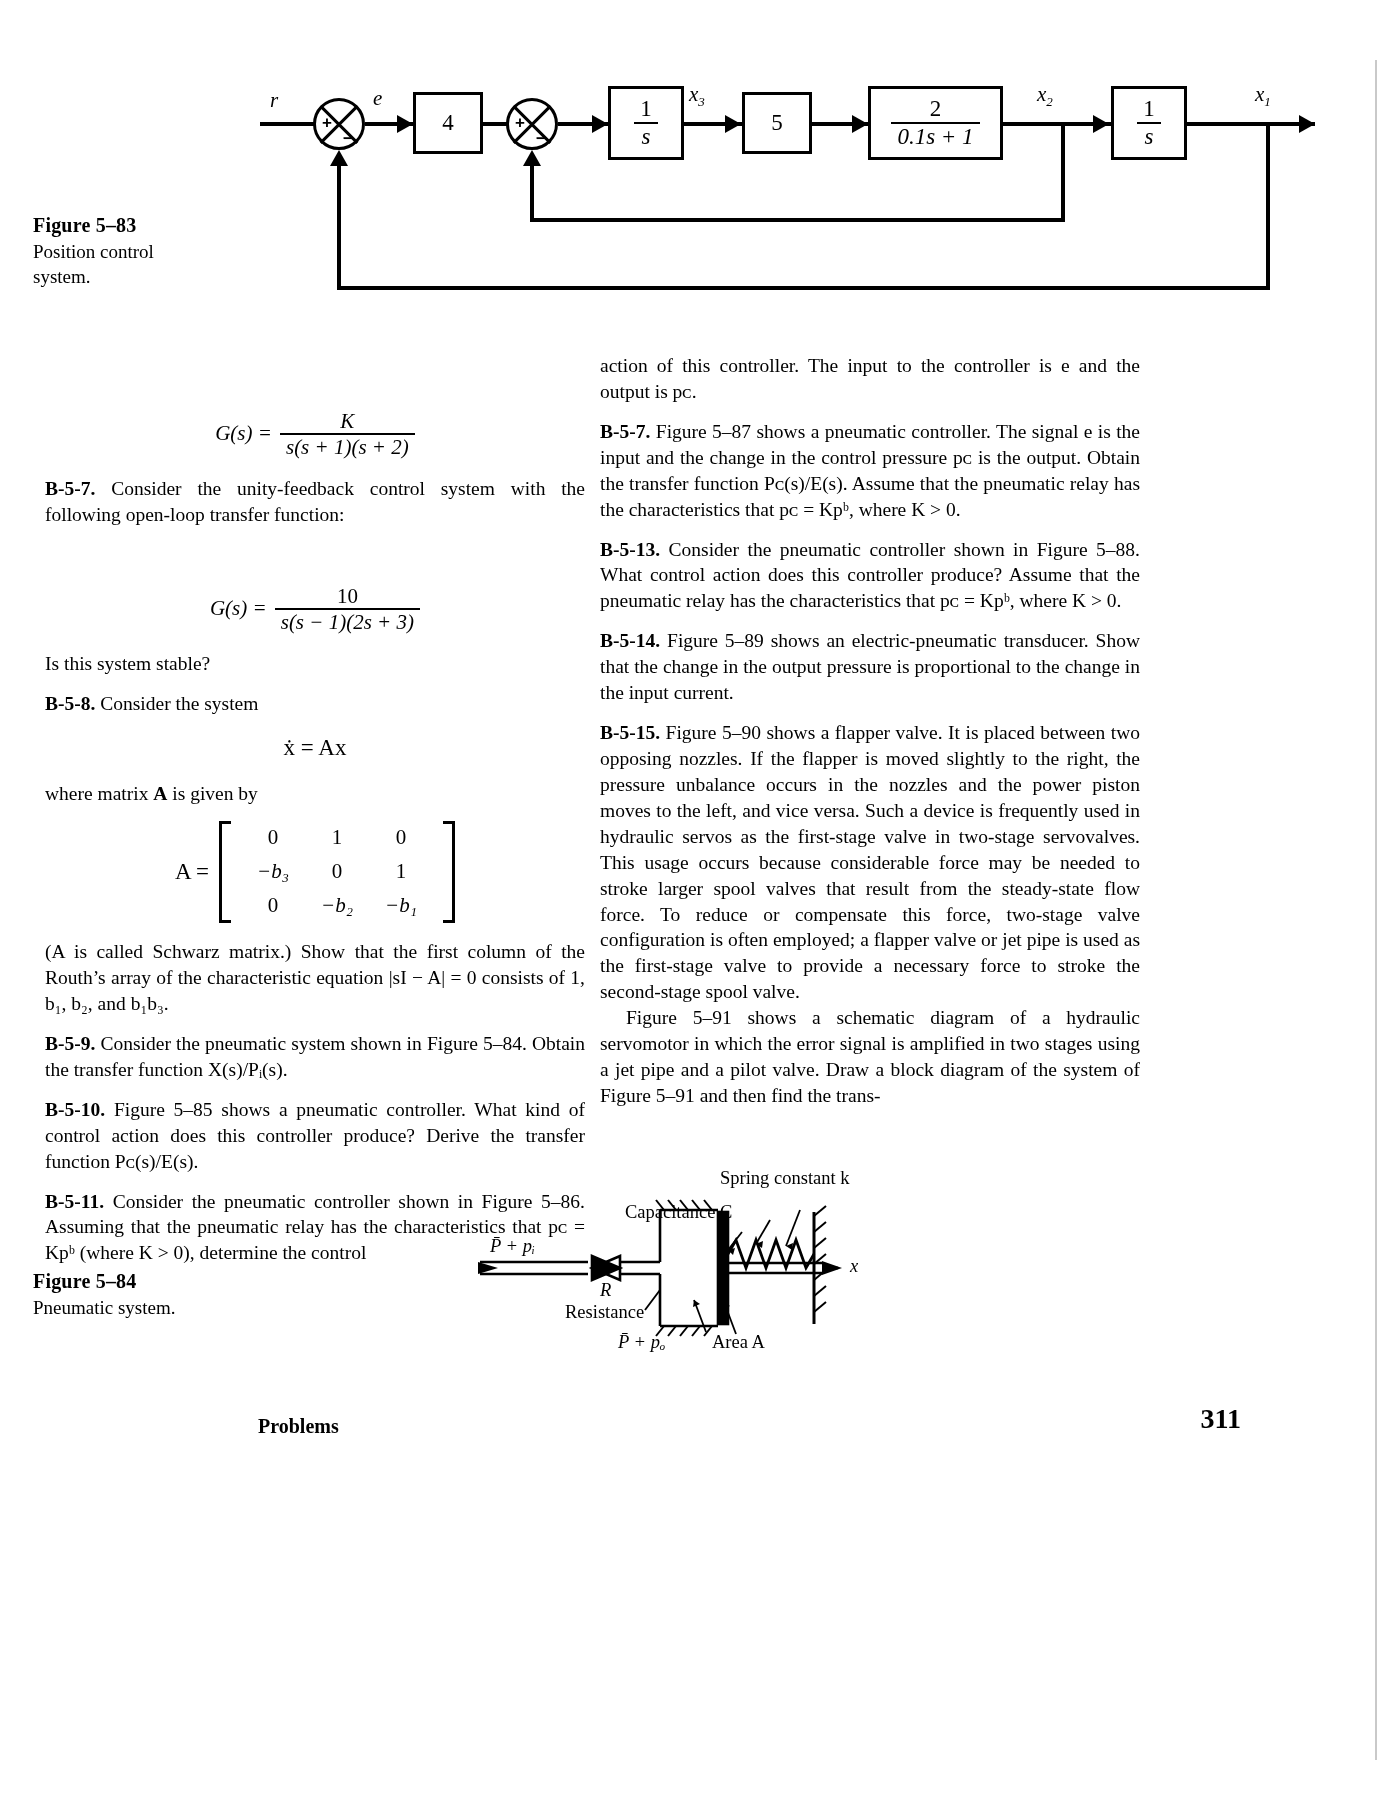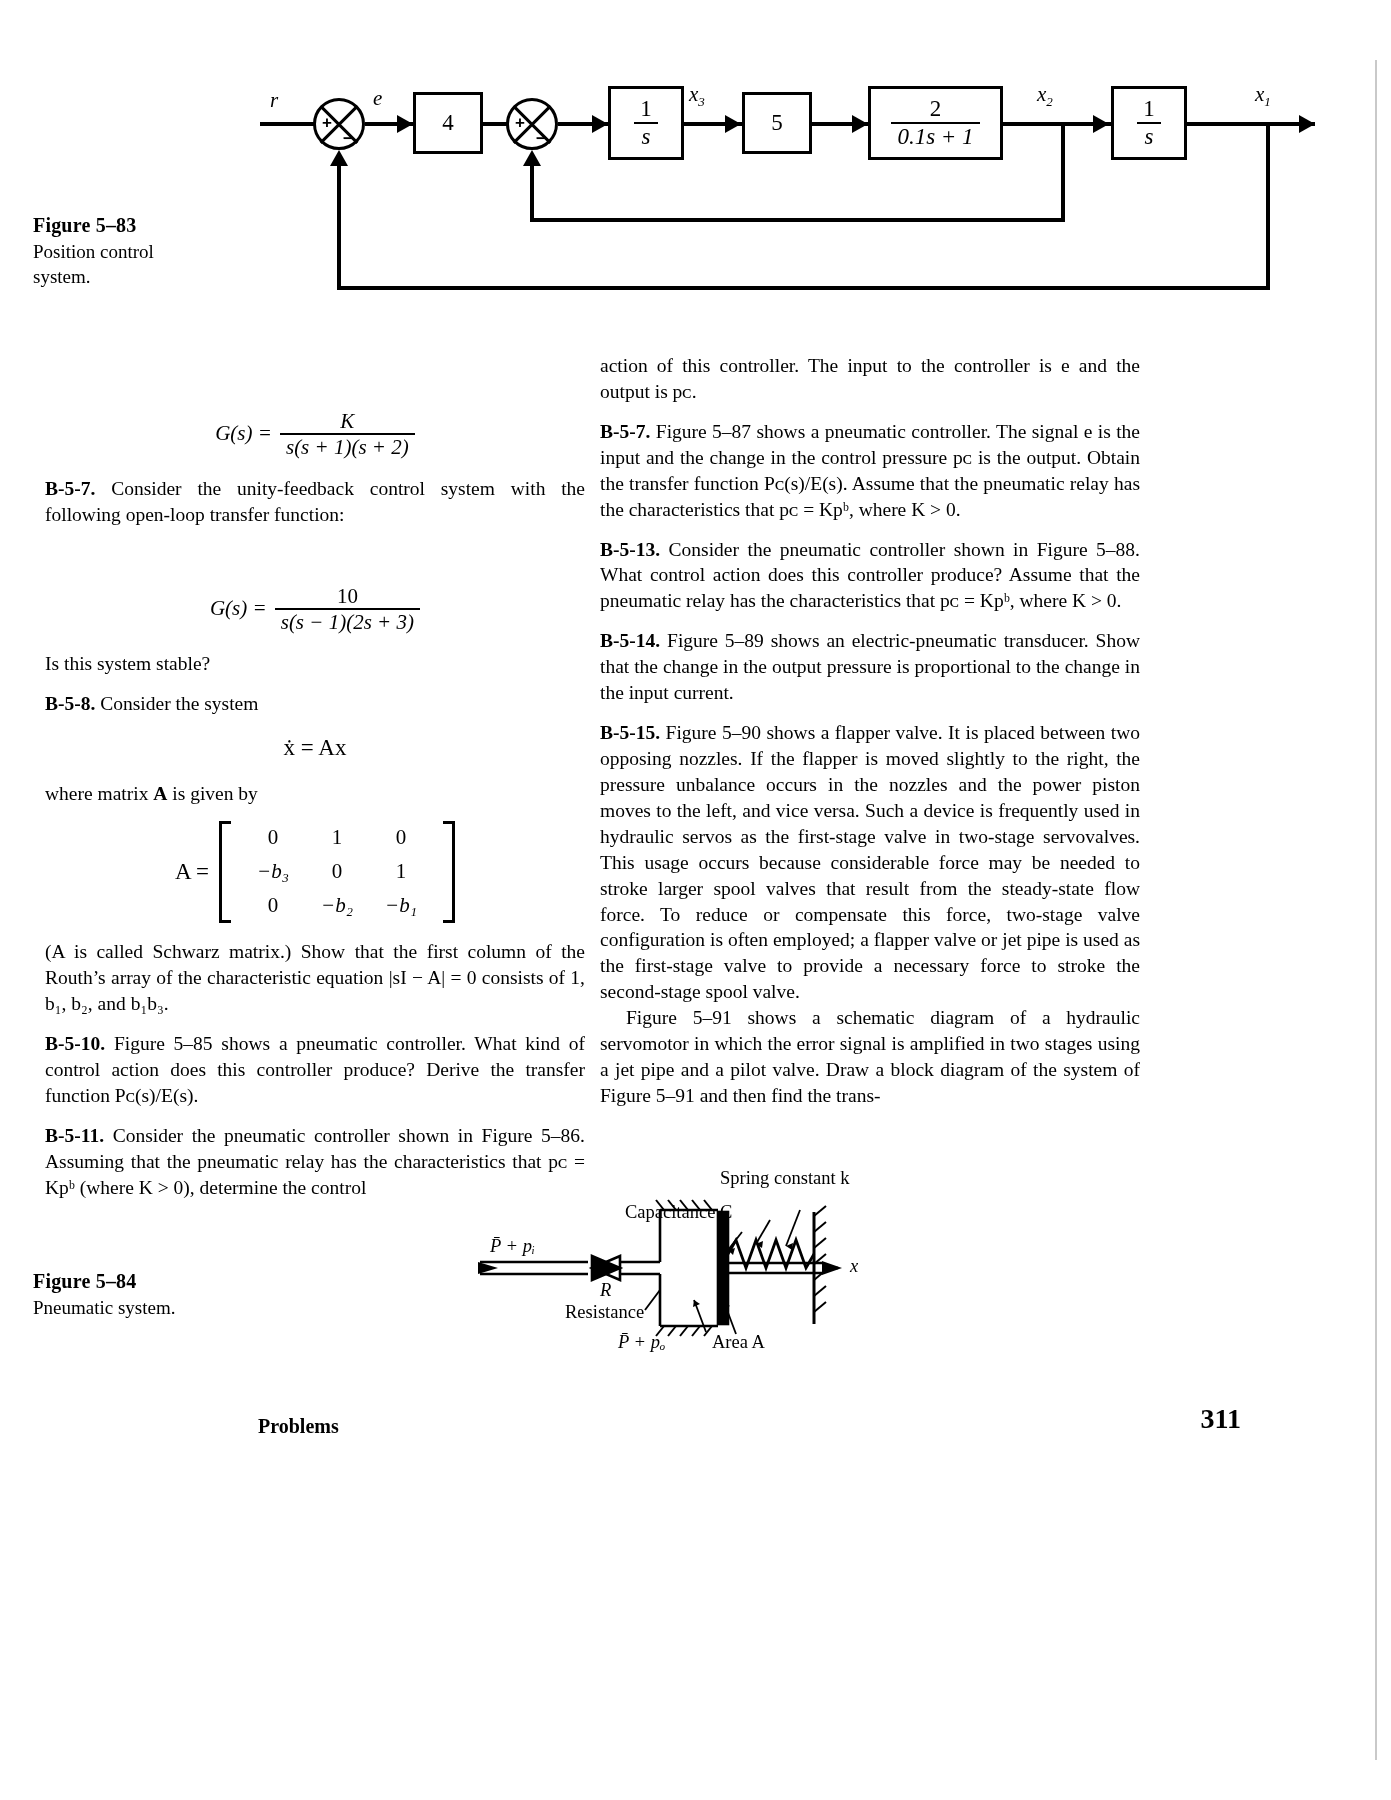--- a/index.html
+++ b/index.html
@@ -258,20 +258,24 @@
             <td class="it">−b₁</td>
           </tr>
         </tbody>
           </table>
         <span class="brk r"></span>
       </span>
     </div>
 
     <p class="run">(A is called Schwarz matrix.) Show that the first column of the Routh’s array of the characteristic equation |sI − A| = 0 consists of 1, b₁, b₂, and b₁b₃.</p>
 
+    <p class="run">
+      <span class="lbl">B-5-9.</span>
+      <span>Consider the pneumatic system shown in Figure 5–84. Obtain the transfer function X(s)/Pᵢ(s).</span>
+    </p>
 
     <p class="run">
       <span class="lbl">B-5-10.</span>
       <span>Figure 5–85 shows a pneumatic controller. What kind of control action does this controller produce? Derive the transfer function Pᴄ(s)/E(s).</span>
     </p>
 
     <p class="run">
       <span class="lbl">B-5-11.</span>
       <span>Consider the pneumatic controller shown in Figure 5–86. Assuming that the pneumatic relay has the characteristics that pᴄ = Kpᵇ (where K &gt; 0), determine the control</span>
     </p>

